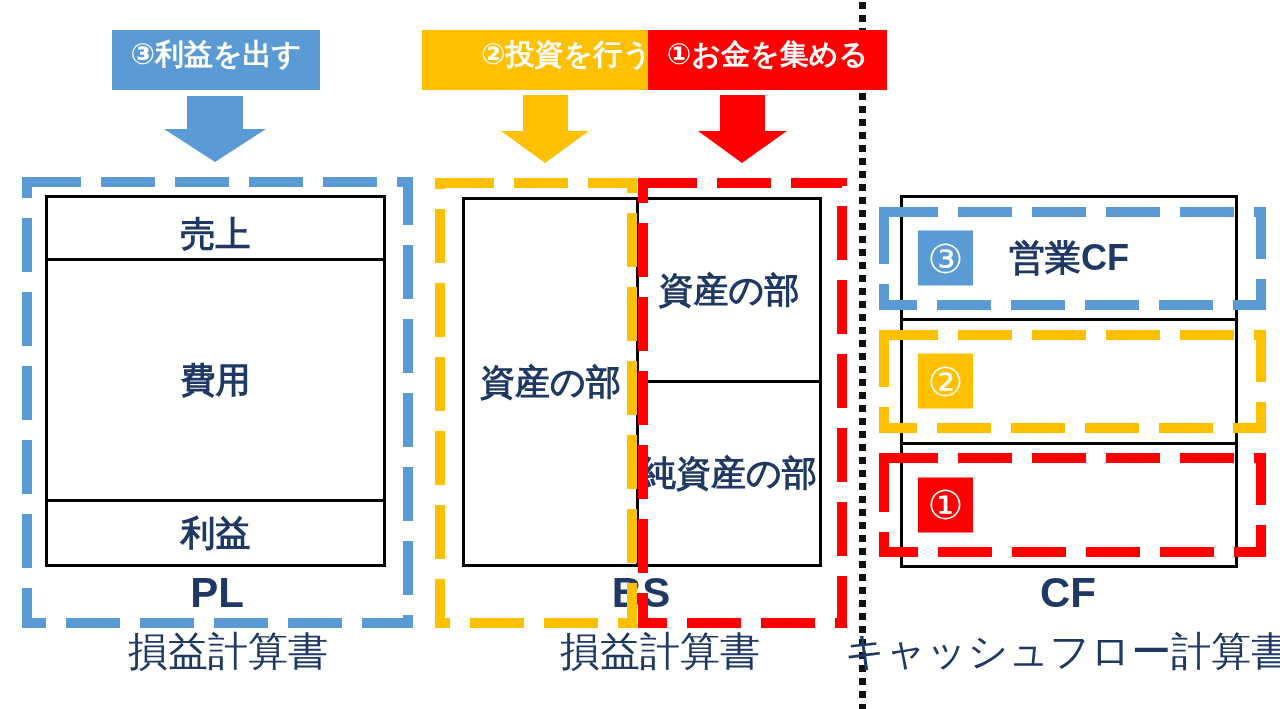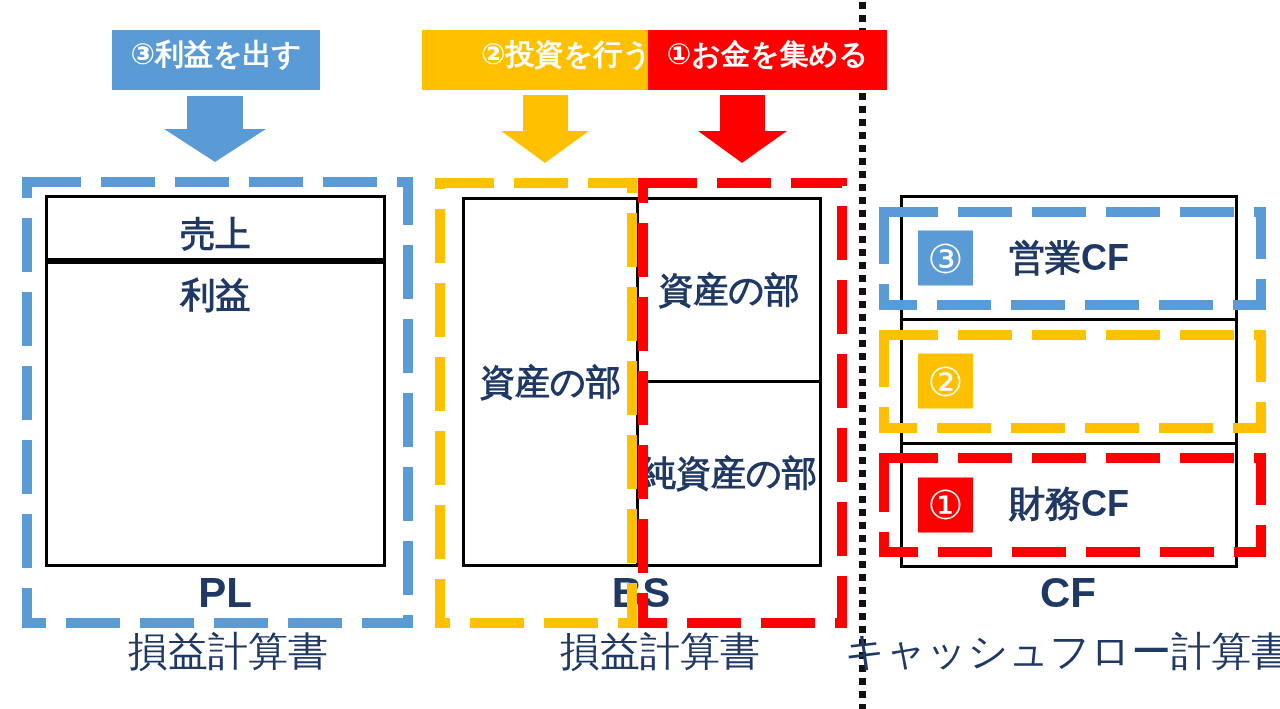--- a/index.html
+++ b/index.html
@@ -61,36 +61,39 @@
 
   
   .abbr{
     position:absolute;top:572px;z-index:2;transform:translateX(-50%);
     color:#1F3864;font-weight:bold;font-size:42px;line-height:1.0;white-space:nowrap;
   }
   .caption{
     position:absolute;top:631px;z-index:2;transform:translateX(-50%);
     color:#1F3864;font-weight:500;font-size:40px;line-height:1.0;white-space:nowrap;
   }
-  #pl-abbr{left:217px;margin-left:8px;}   #pl-caption{left:228px;}
+  #pl-abbr{left:217px;}   #pl-caption{left:228px;}
   #bs-abbr{left:641px;}   #bs-caption{left:660px;}
   #cf-abbr{left:1068px;}  #cf-caption{left:1068px;}
 </style>
 </head>
 <body>
 
 <div id="canvas">
 
   <svg id="bg-layer" class="layer" width="1280" height="709" viewBox="0 0 1280 709">
     <line x1="862.5" y1="2" x2="862.5" y2="709" stroke="#111111" stroke-width="7" stroke-dasharray="7 6"></line>
   </svg>
 
   <div class="stmt-box" id="pl-box">
     <div class="cellc" id="pl-row-sales">
       <span>売上</span>
+    </div>
+    <div class="cellc" id="pl-row-expenses">
+      <span>費用</span>
     </div>
     <div class="cellc" id="pl-row-profit">
       <span>利益</span>
     </div>
   </div>
 
   <div class="stmt-box" id="bs-box">
     <div class="cellc" id="bs-assets">
       <span>資産の部</span>
     </div>
@@ -107,21 +110,20 @@
   <div class="stmt-box" id="cf-box">
     <div class="cf-row divided">
       <div class="num-sq sq-blue">③</div>
       <div class="cf-row-label">営業CF</div>
     </div>
     <div class="cf-row divided">
       <div class="num-sq sq-yellow">②</div>
     </div>
     <div class="cf-row">
       <div class="num-sq sq-red">①</div>
-      <div class="cf-row-label">財務CF</div>
     </div>
   </div>
 
   <div class="abbr" id="pl-abbr">PL</div>
   <div class="caption" id="pl-caption">損益計算書</div>
   <div class="abbr" id="bs-abbr">BS</div>
   <div class="caption" id="bs-caption">損益計算書</div>
   <div class="abbr" id="cf-abbr">CF</div>
   <div class="caption" id="cf-caption">キャッシュフロー計算書</div>
 

